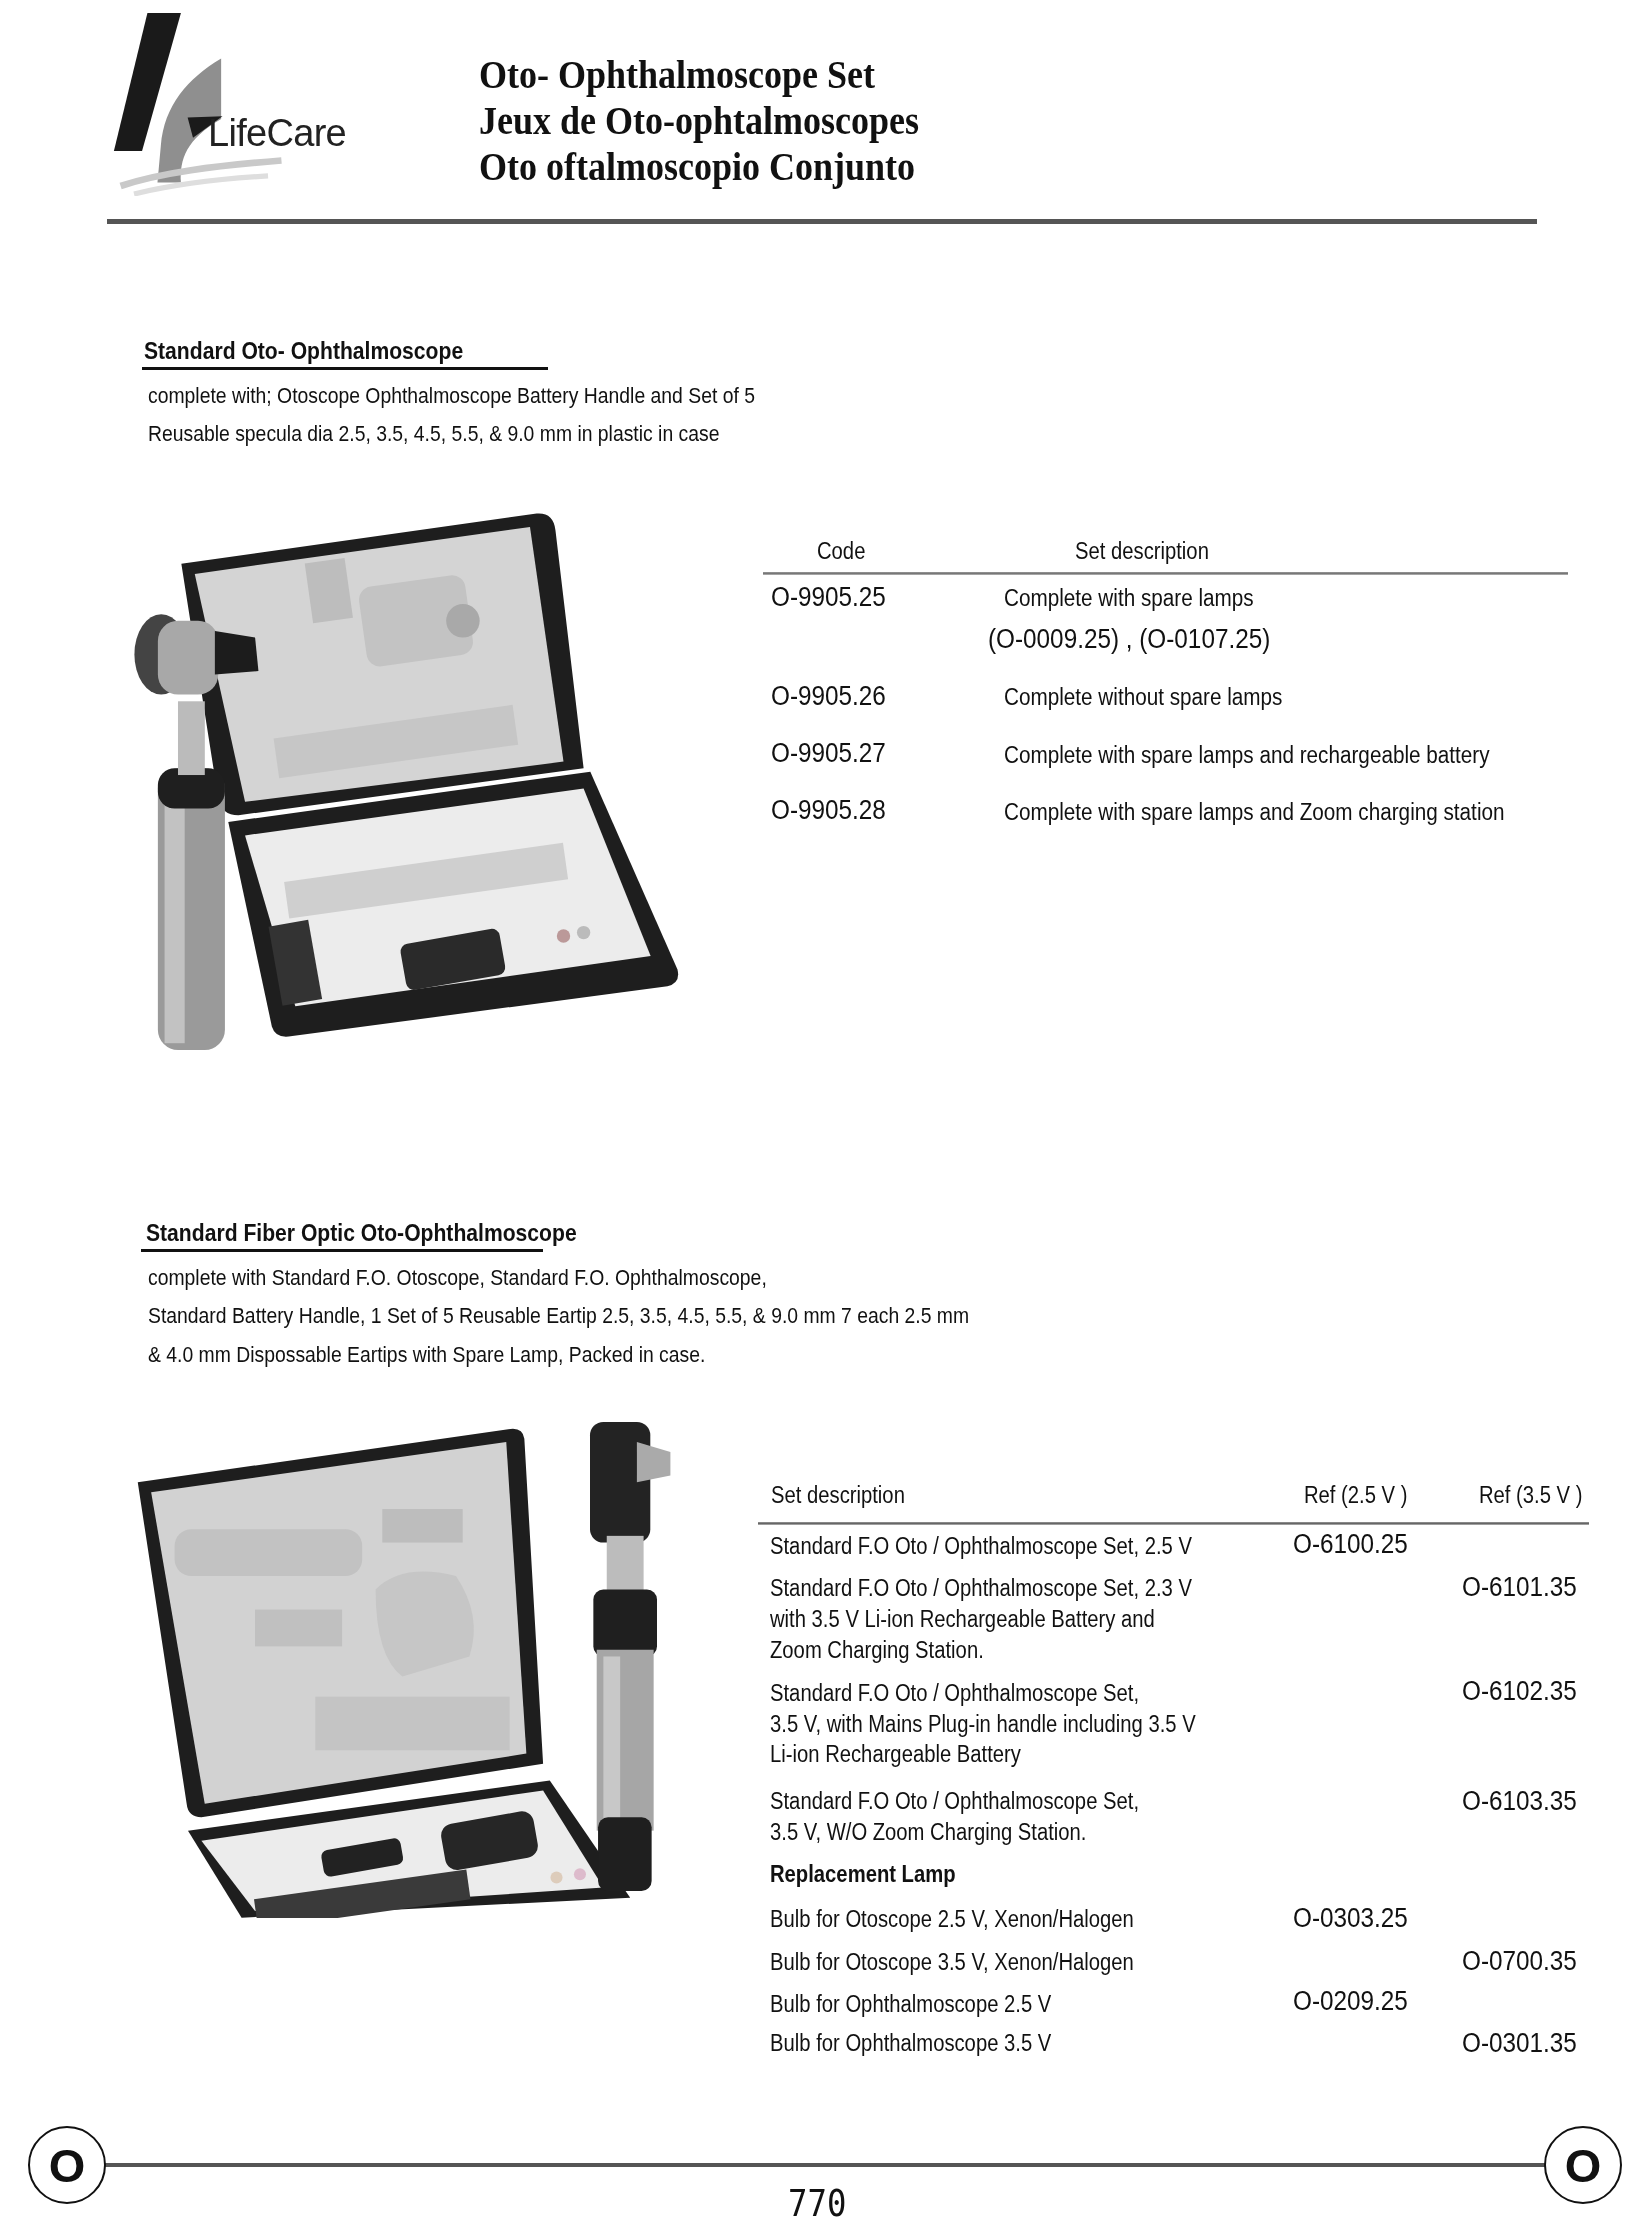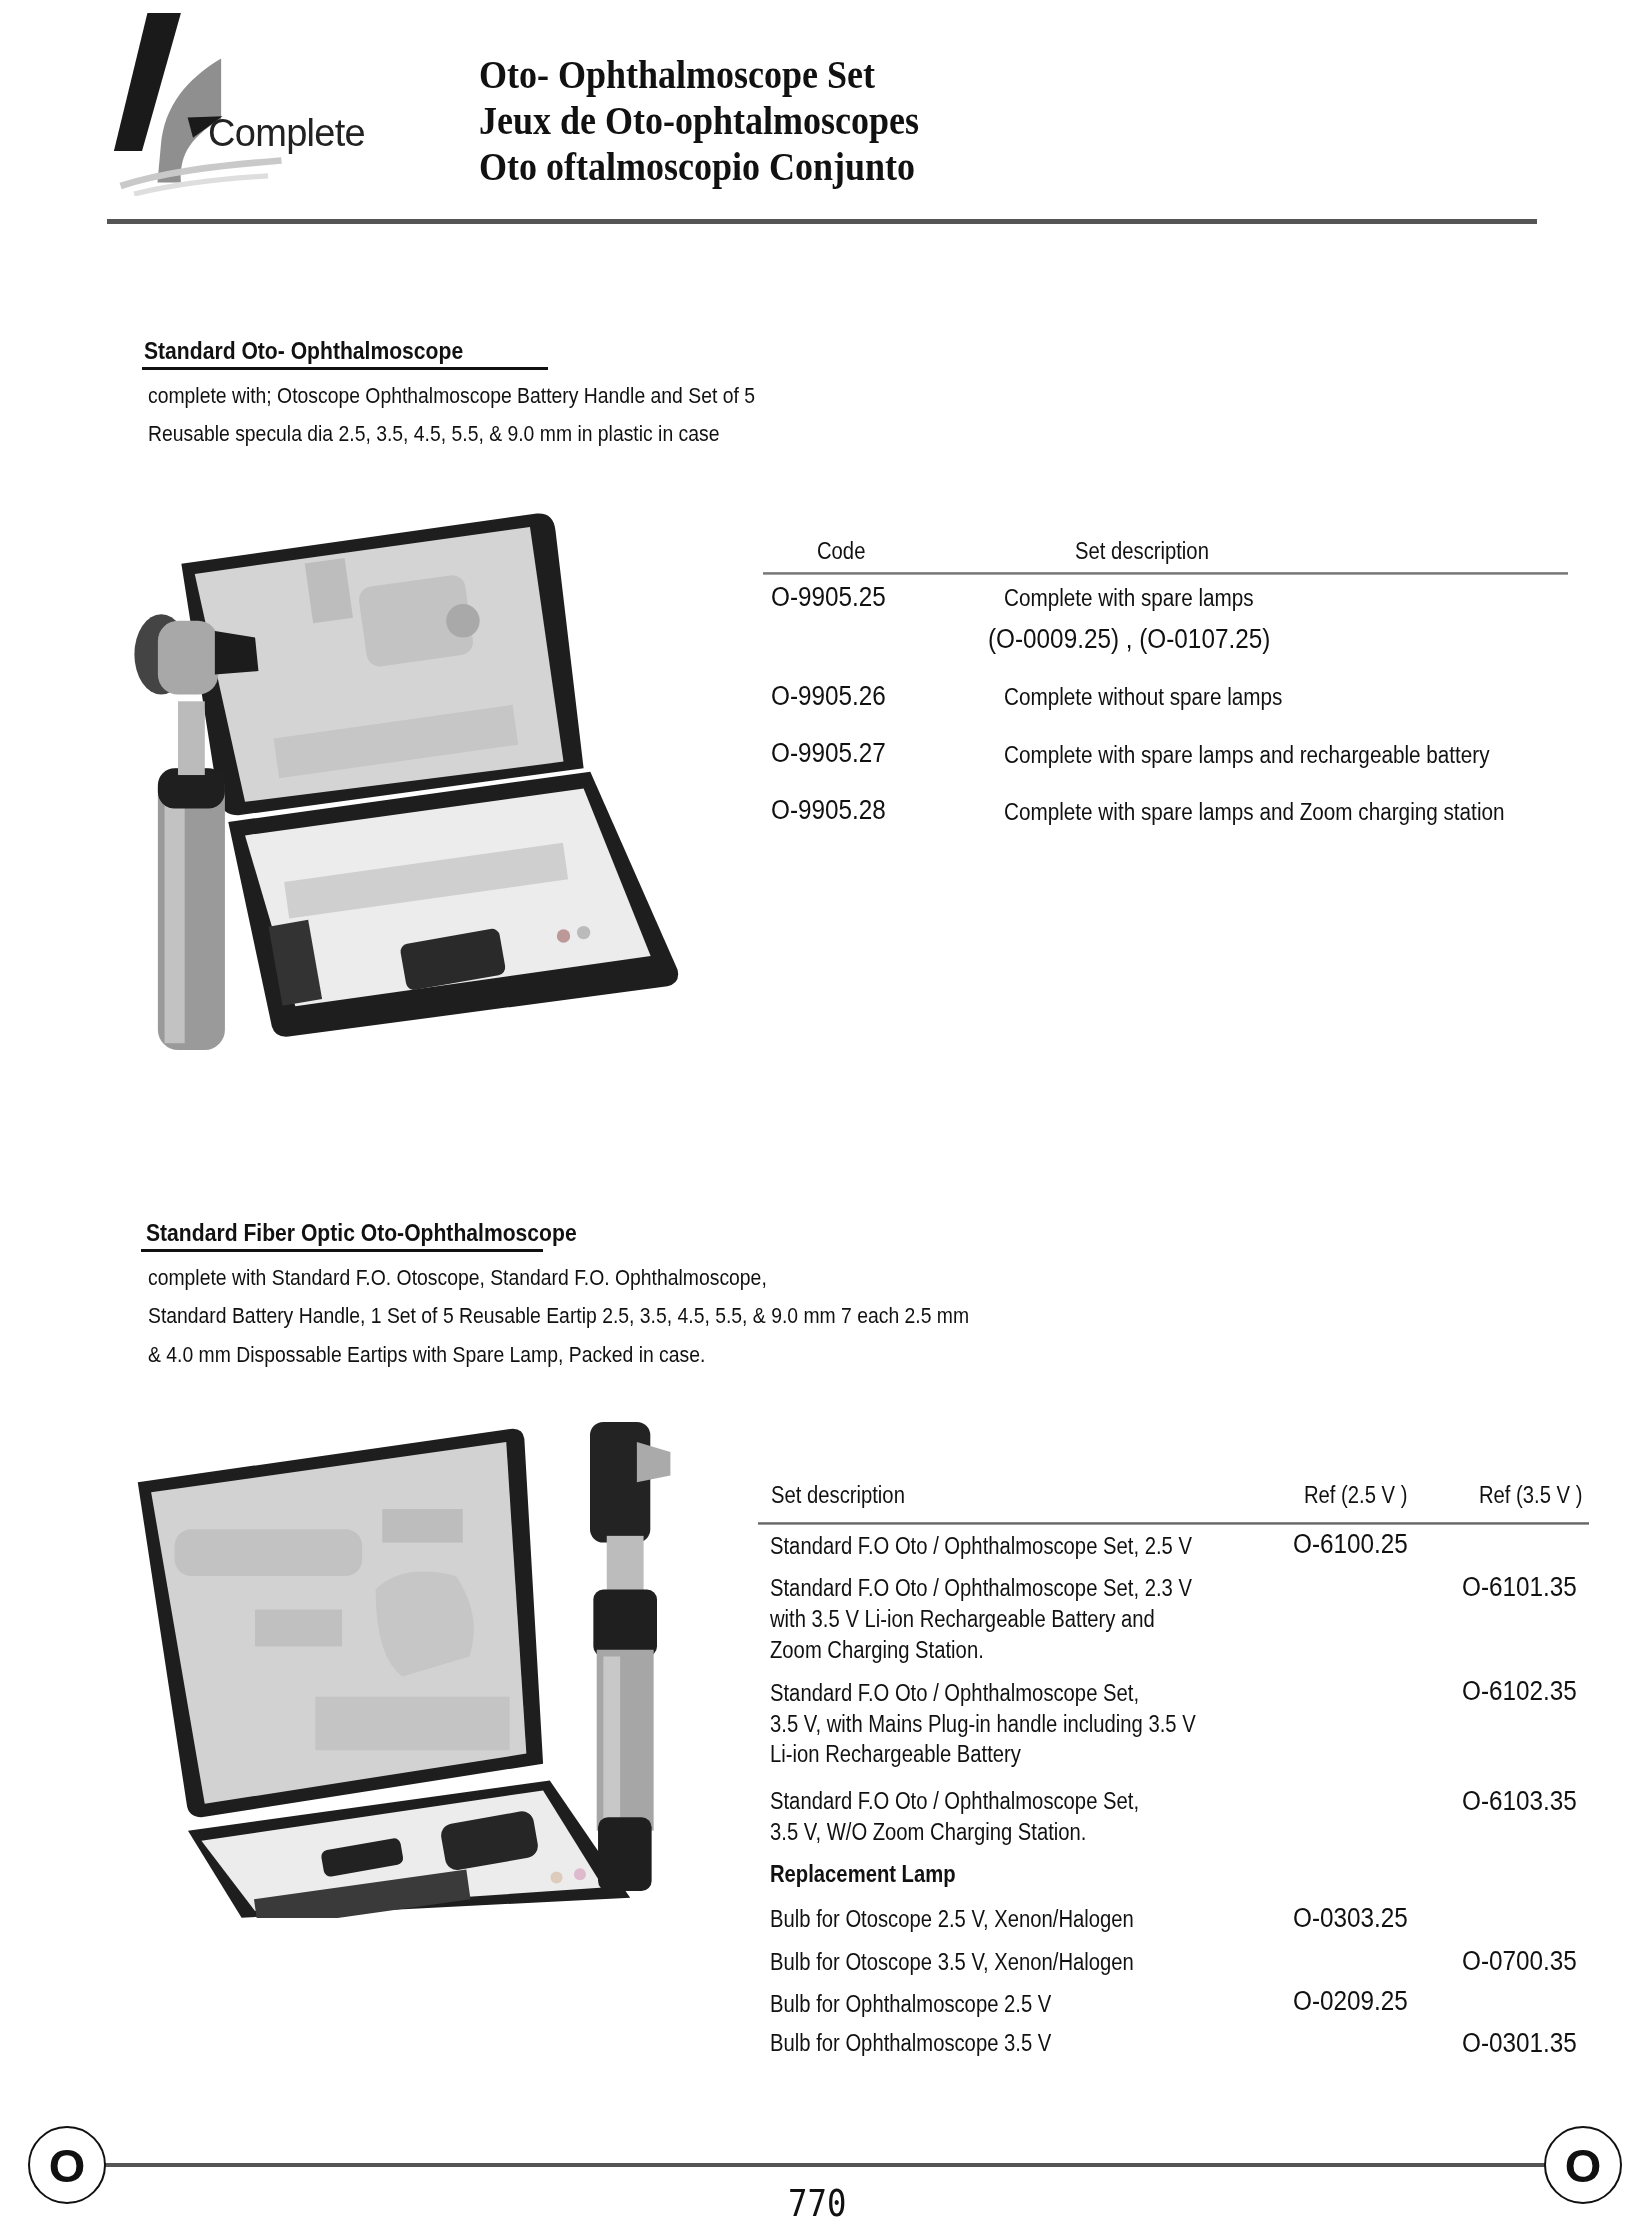--- a/index.html
+++ b/index.html
@@ -56,21 +56,21 @@
 <body>
 
 <div class="abs logo">
   <svg width="302" height="191" viewBox="0 0 450 285">
     <polygon points="60,12 110,12 52,218 10,218" fill="#1a1a1a"></polygon>
     <path d="M170,80 C120,110 85,150 80,210 L75,265 L110,265 C108,230 118,200 170,170 Z" fill="#8f8f8f"></path>
     <polygon points="120,168 172,166 128,198" fill="#1a1a1a"></polygon>
     <path d="M20,270 C80,250 160,240 260,232" stroke="#c9c9c9" stroke-width="10" fill="none"></path>
     <path d="M40,282 C110,265 190,258 240,255" stroke="#dedede" stroke-width="8" fill="none"></path>
   </svg>
-  <div class="logo-text">Complete</div>
+  <div class="logo-text">LifeCare</div>
 </div>
 
 <div class="abs title">
   <div>Oto- Ophthalmoscope Set</div>
   <div>Jeux de Oto-ophtalmoscopes</div>
   <div>Oto oftalmoscopio Conjunto</div>
 </div>
 
 <div class="abs header-rule"></div>
 

